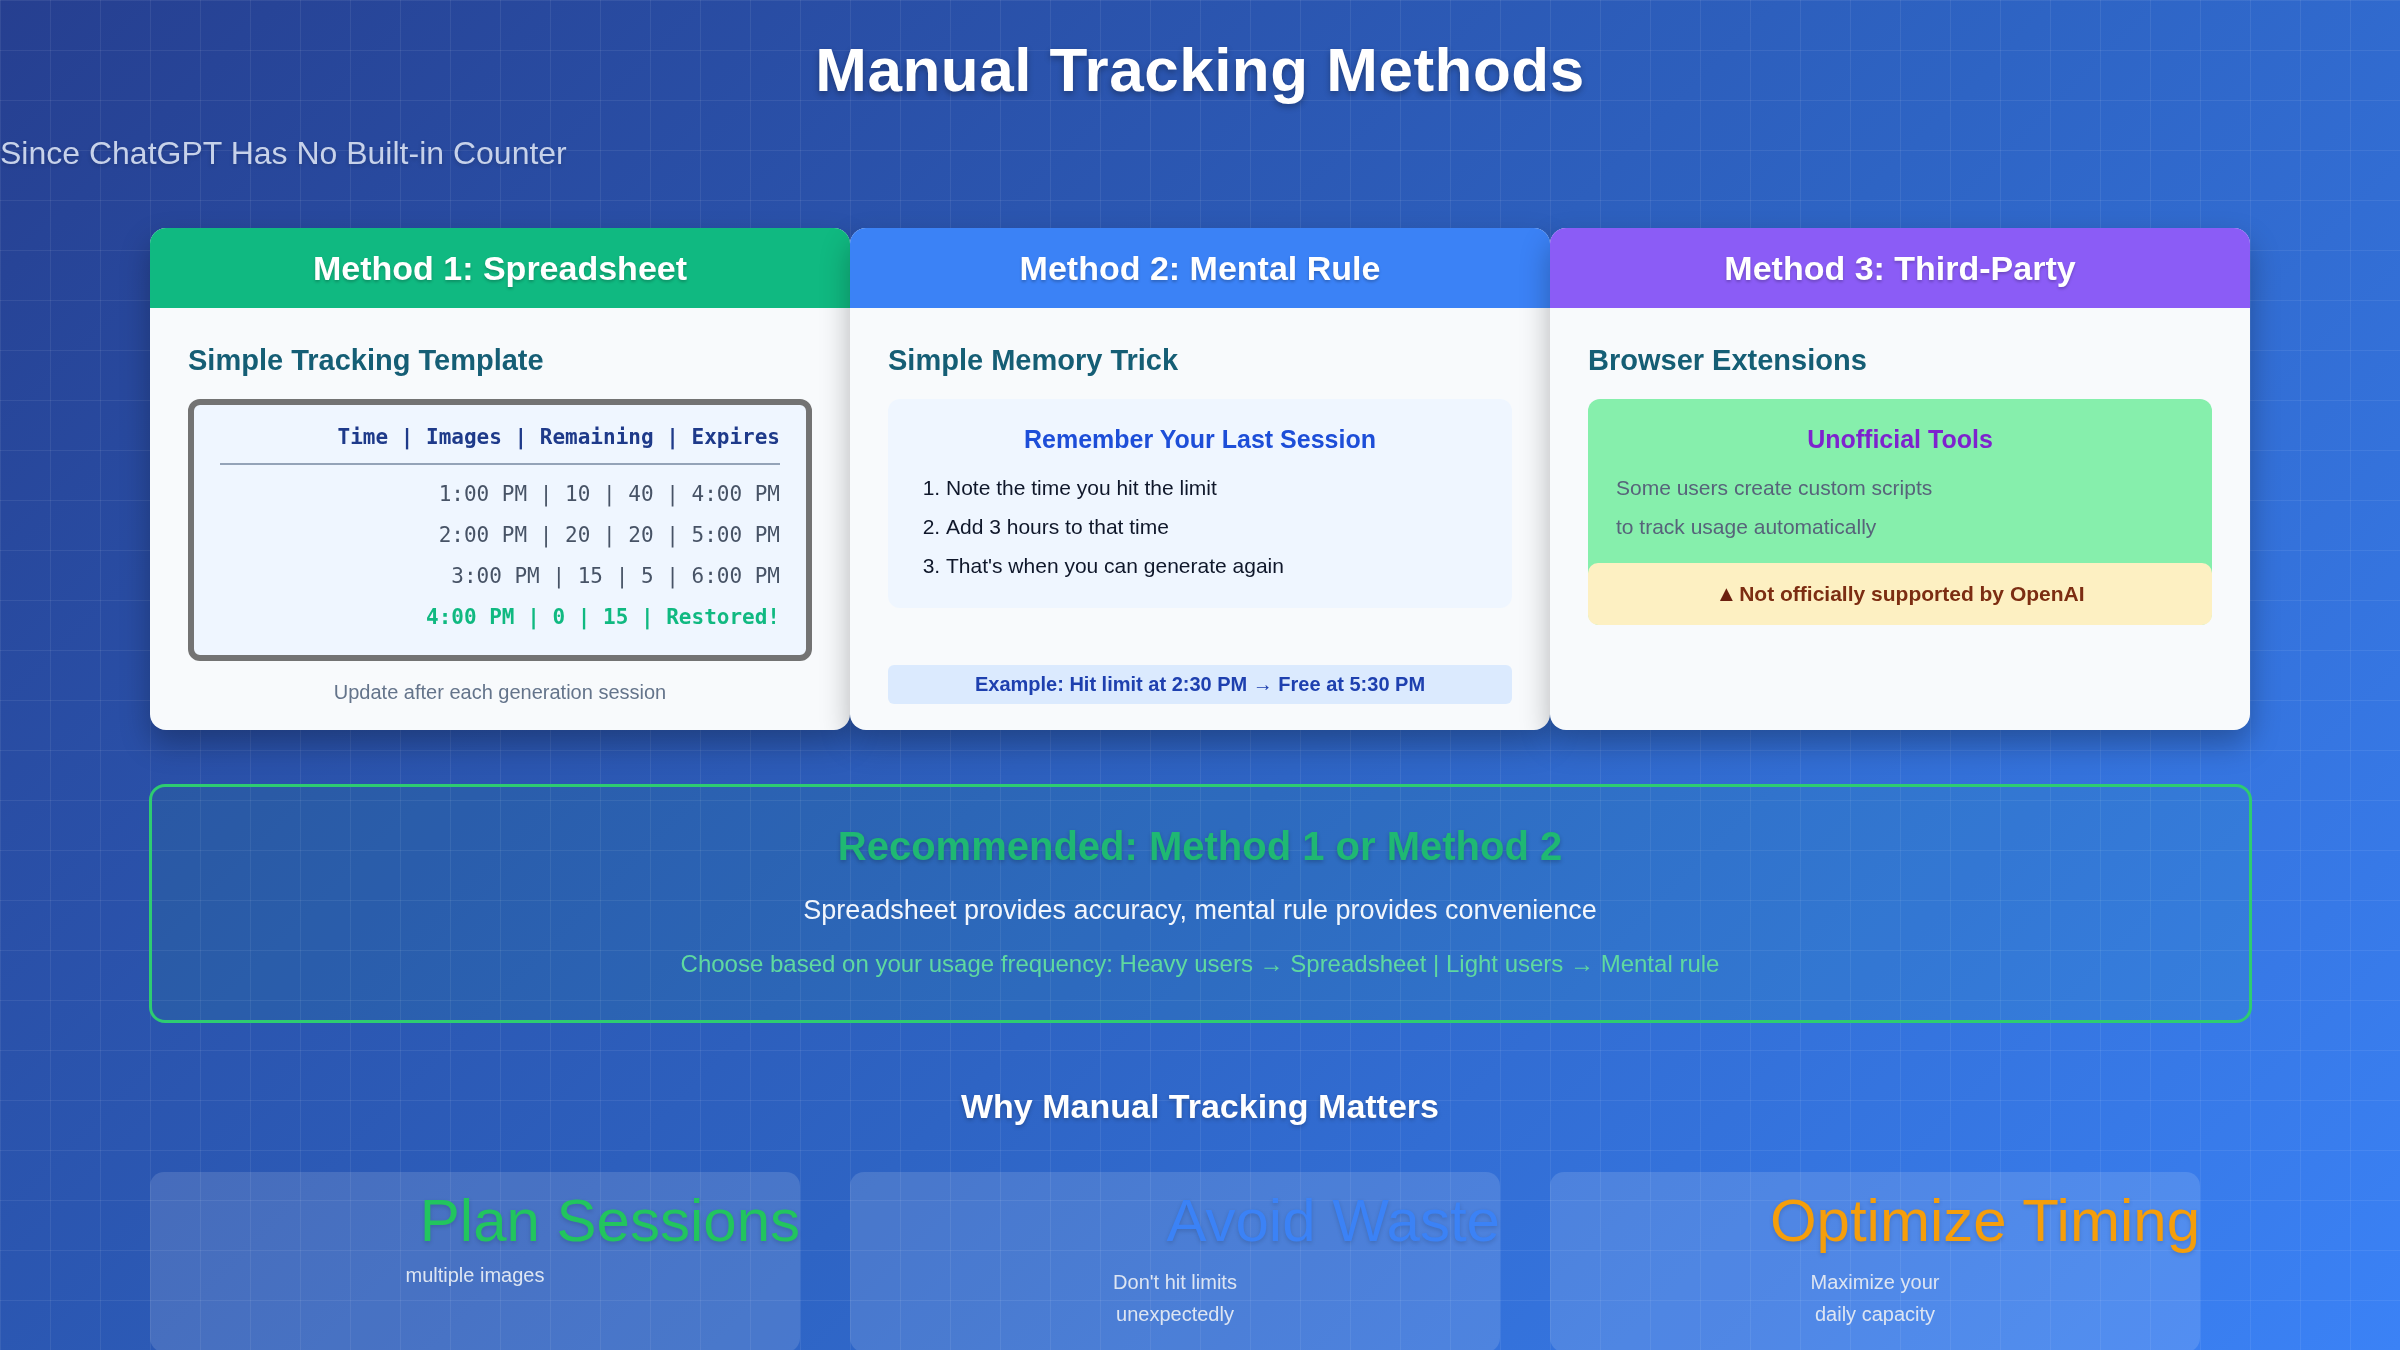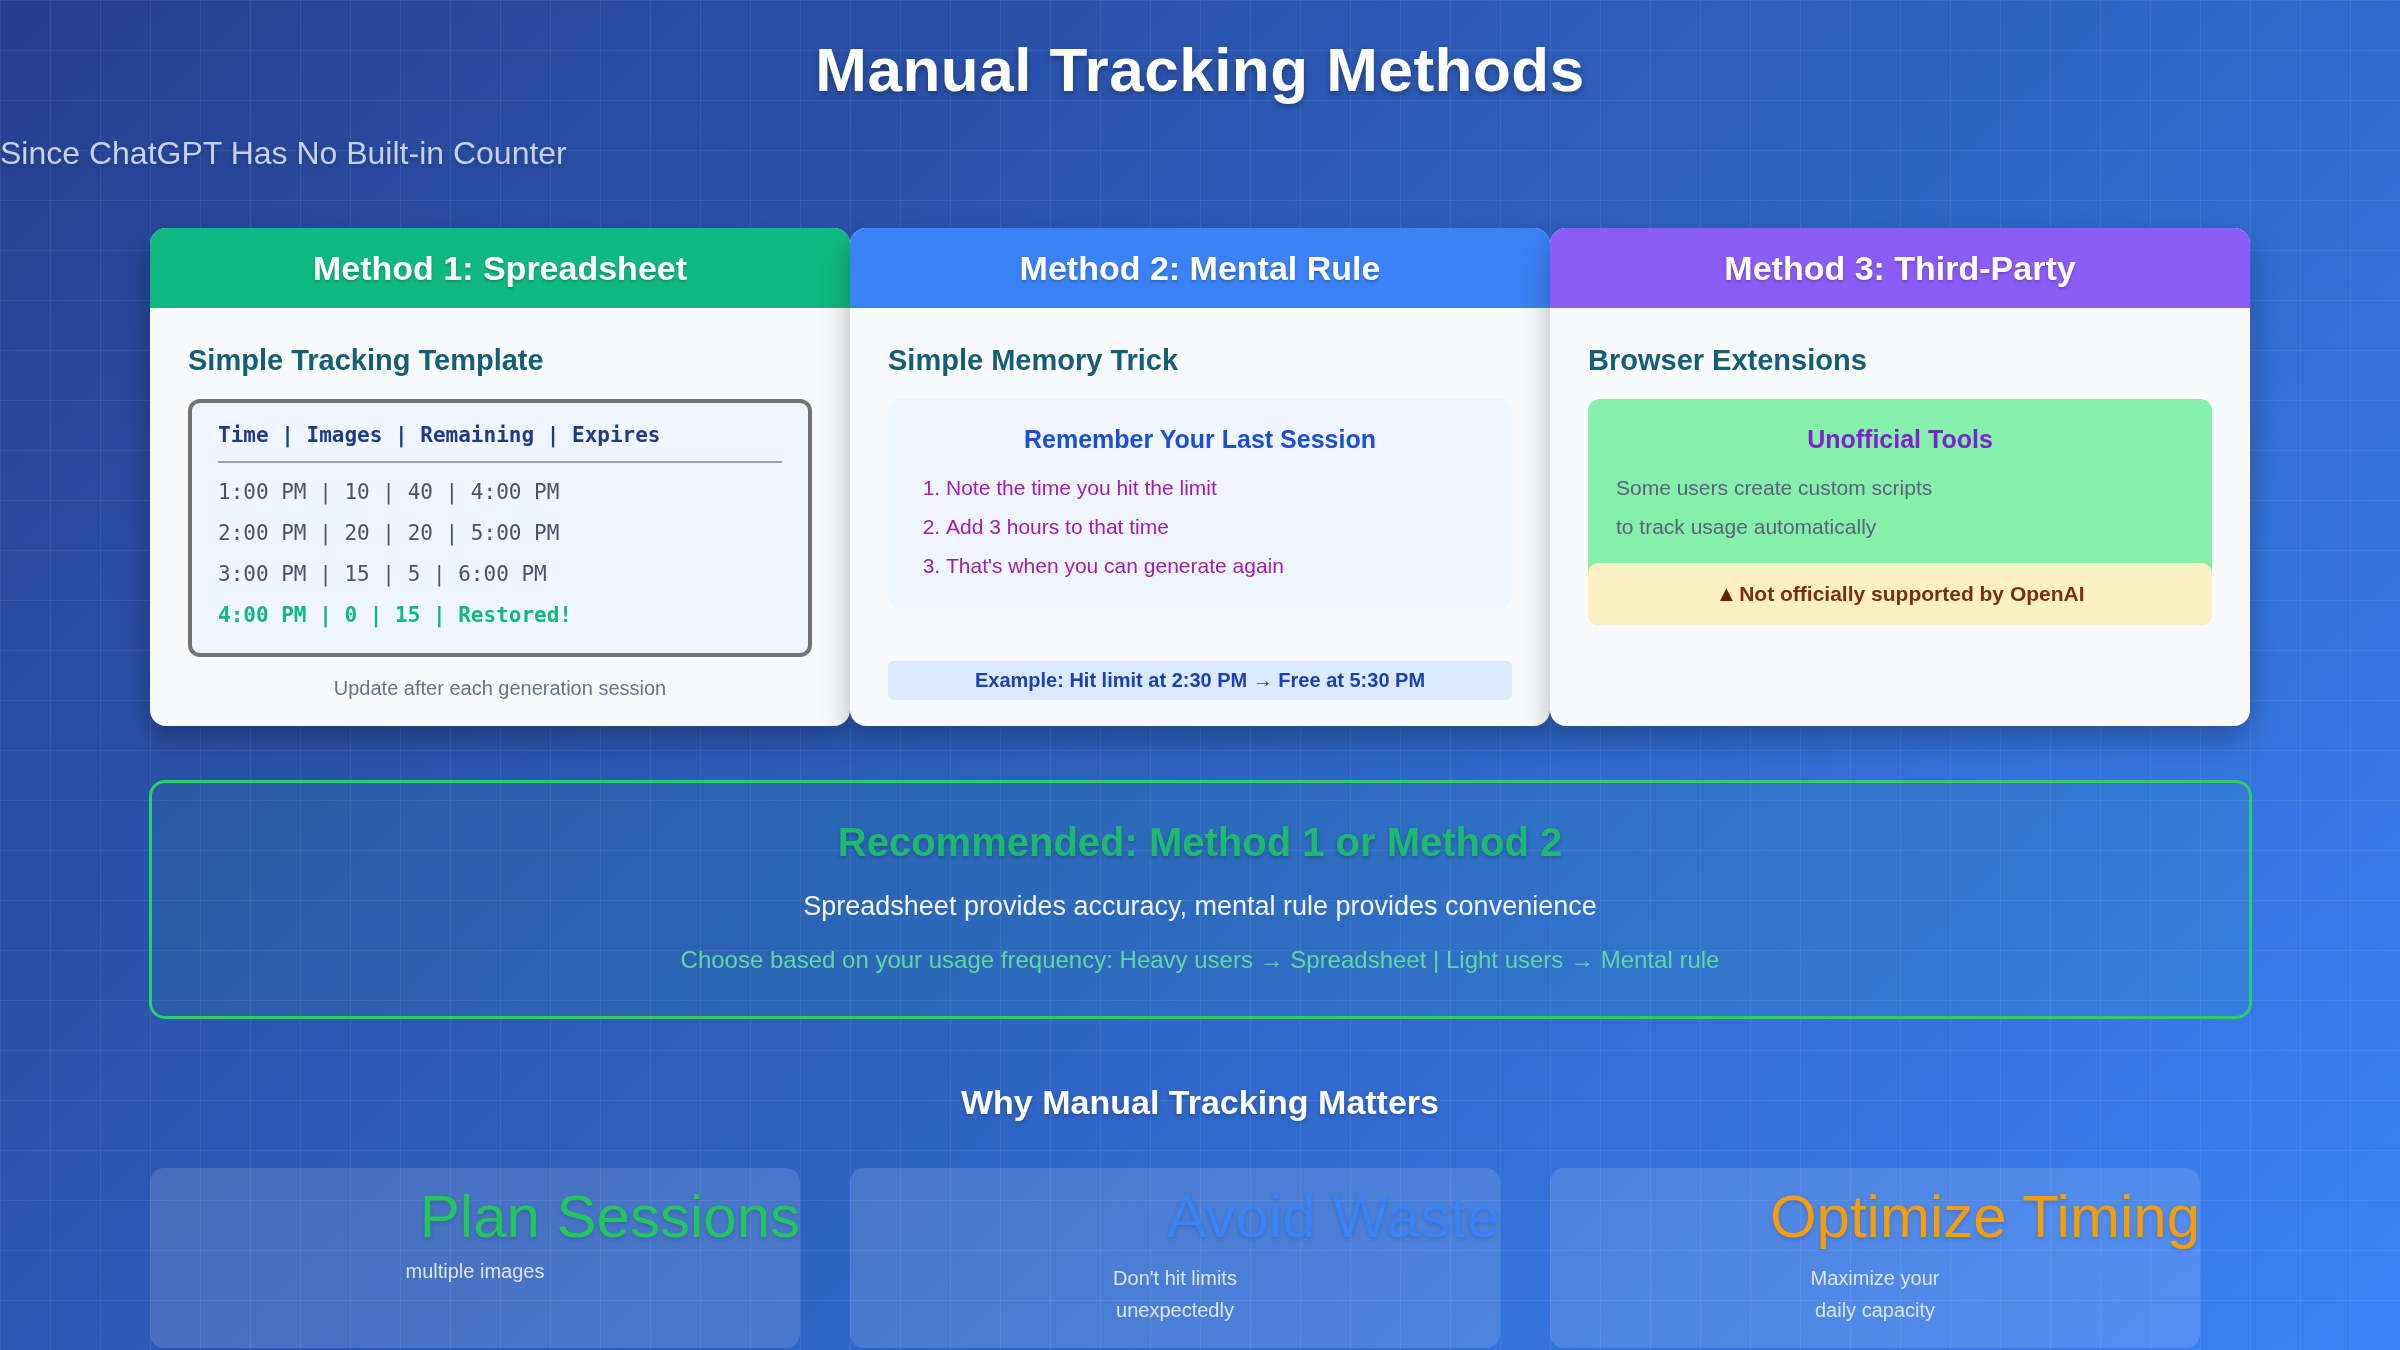--- a/index.html
+++ b/index.html
@@ -42,37 +42,37 @@
     text-shadow: 0 2px 3px rgba(0,0,0,0.22);
   }
   .method-body {
     flex: 1; display: flex; flex-direction: column;
     padding: 26px 38px 26px; min-height: 337px;
   }
   .section-title { color: #155e75; font-size: 29px; font-weight: bold; margin: 10px 0 22px; }
 
   
   .template-box {
-    border: 4px solid #737373; border-radius: 12px; background: #eff6ff;
-    padding: 20px 26px 26px; font-family: "DejaVu Sans Mono", monospace;
+    border: 6px solid #737373; border-radius: 12px; background: #eff6ff;
+    padding: 20px 26px 26px; font-family: "DejaVu Sans Mono", monospace; text-align: right;
   }
   .mono-header {
     color: #1e3a8a; font-size: 21px; font-weight: bold;
     padding-bottom: 14px; border-bottom: 2px solid #94a3b8;
   }
   .mono-row { color: #475366; font-size: 21px; margin-top: 17px; }
   .mono-row.highlight { color: #10b981; font-weight: bold; }
   .caption { margin-top: auto; padding-top: 20px; text-align: center; color: #64748b; font-size: 20px; }
 
   
   .info-box { background: #eff6ff; border-radius: 12px; padding: 26px 28px 30px; }
   .info-box.purple { background: #86efac; padding-bottom: 0; }
   .box-title { text-align: center; font-size: 25px; font-weight: bold; color: #1d4ed8; margin-bottom: 22px; }
   .box-title.purple { color: #7e22ce; }
-  .steps-list { margin-left: 8px; padding-left: 22px; color: #a21caf; font-size: 21px; }
+  .steps-list { margin-left: 8px; padding-left: 22px; color: #0f172a; font-size: 21px; }
   .steps-list li { margin-top: 15px; }
   .example-pill {
     margin-top: auto; background: #dbeafe; border-radius: 6px;
     text-align: center; color: #1e40af; font-weight: bold; font-size: 20px;
     padding: 8px 0;
   }
 
   
   .tool-line { color: #57637a; font-size: 21px; margin-top: 15px; }
   .warning-box {

